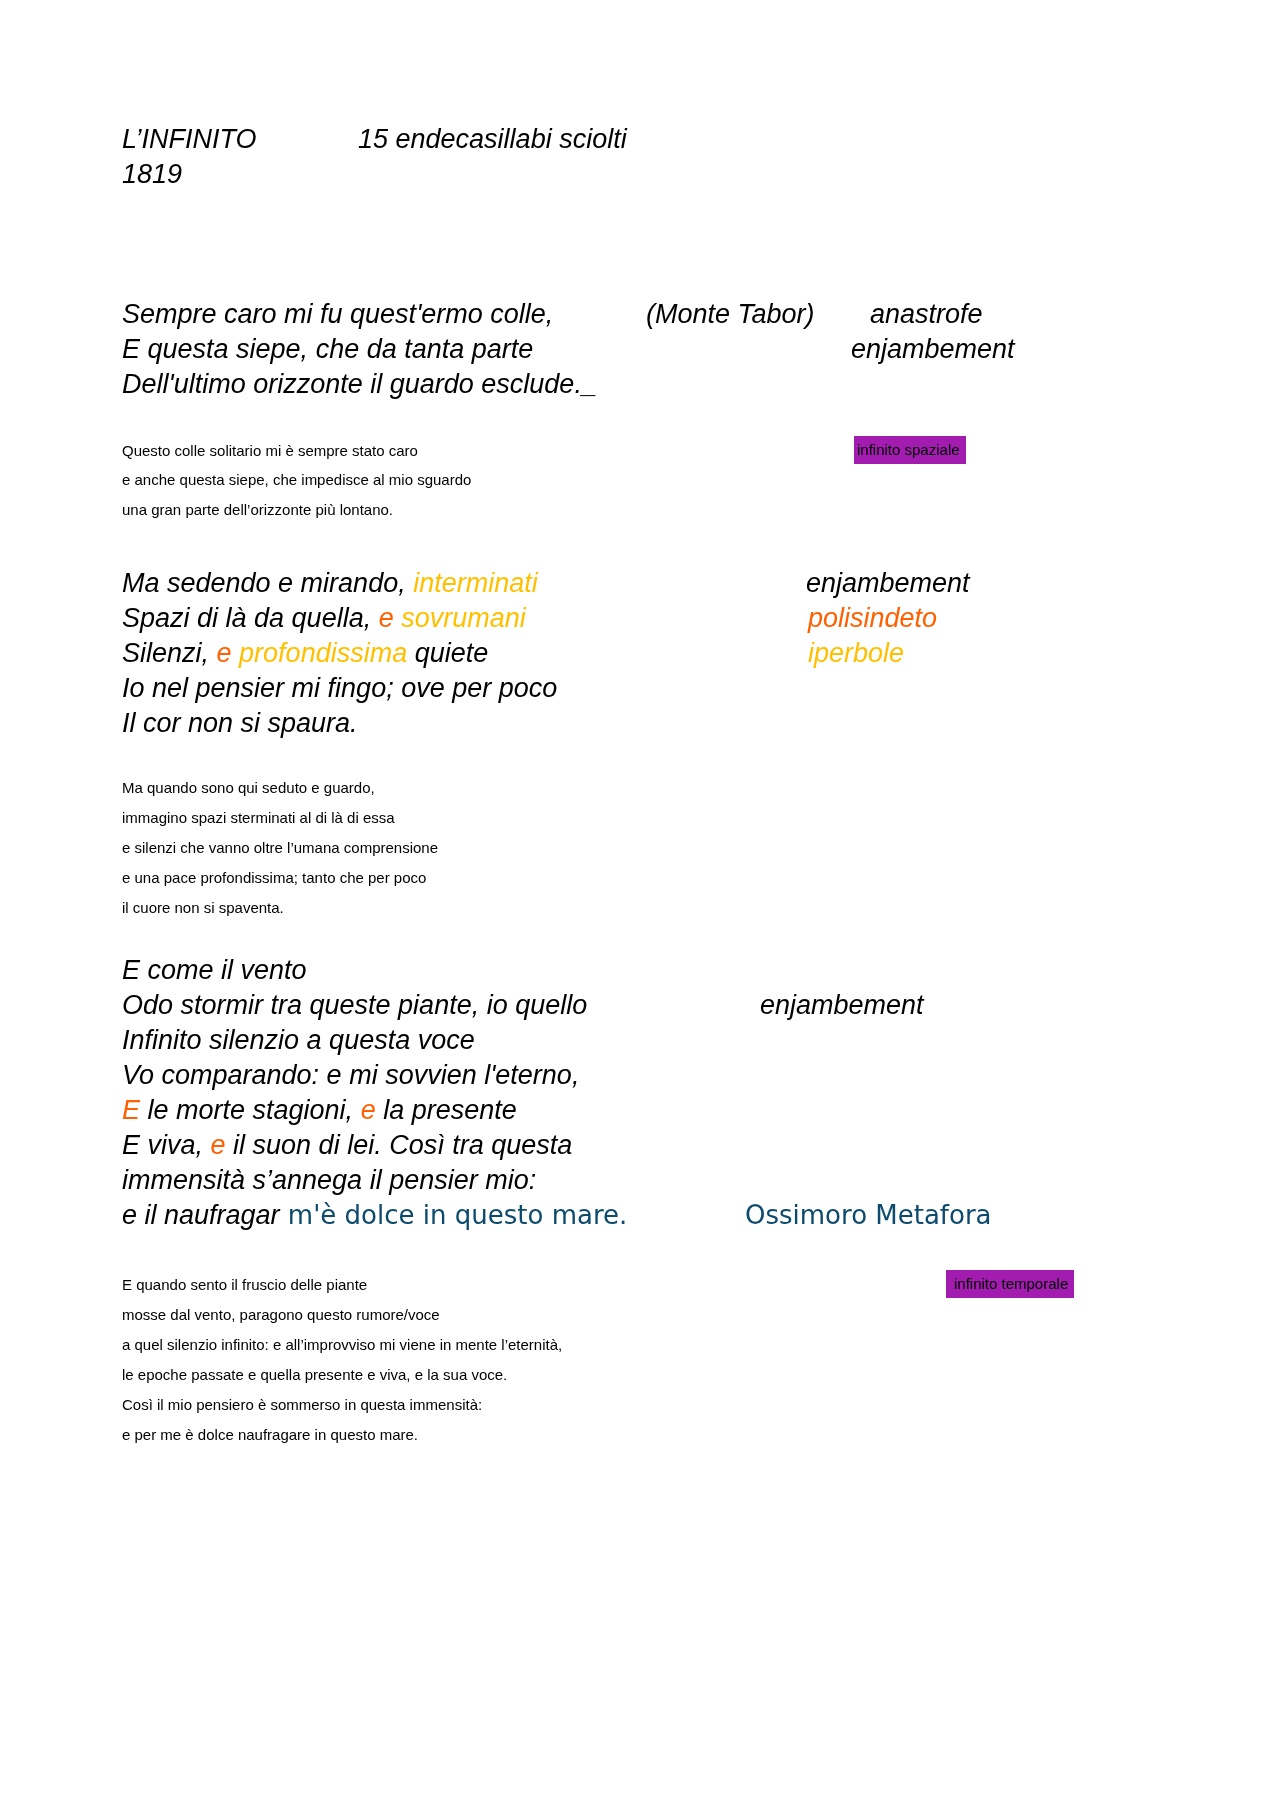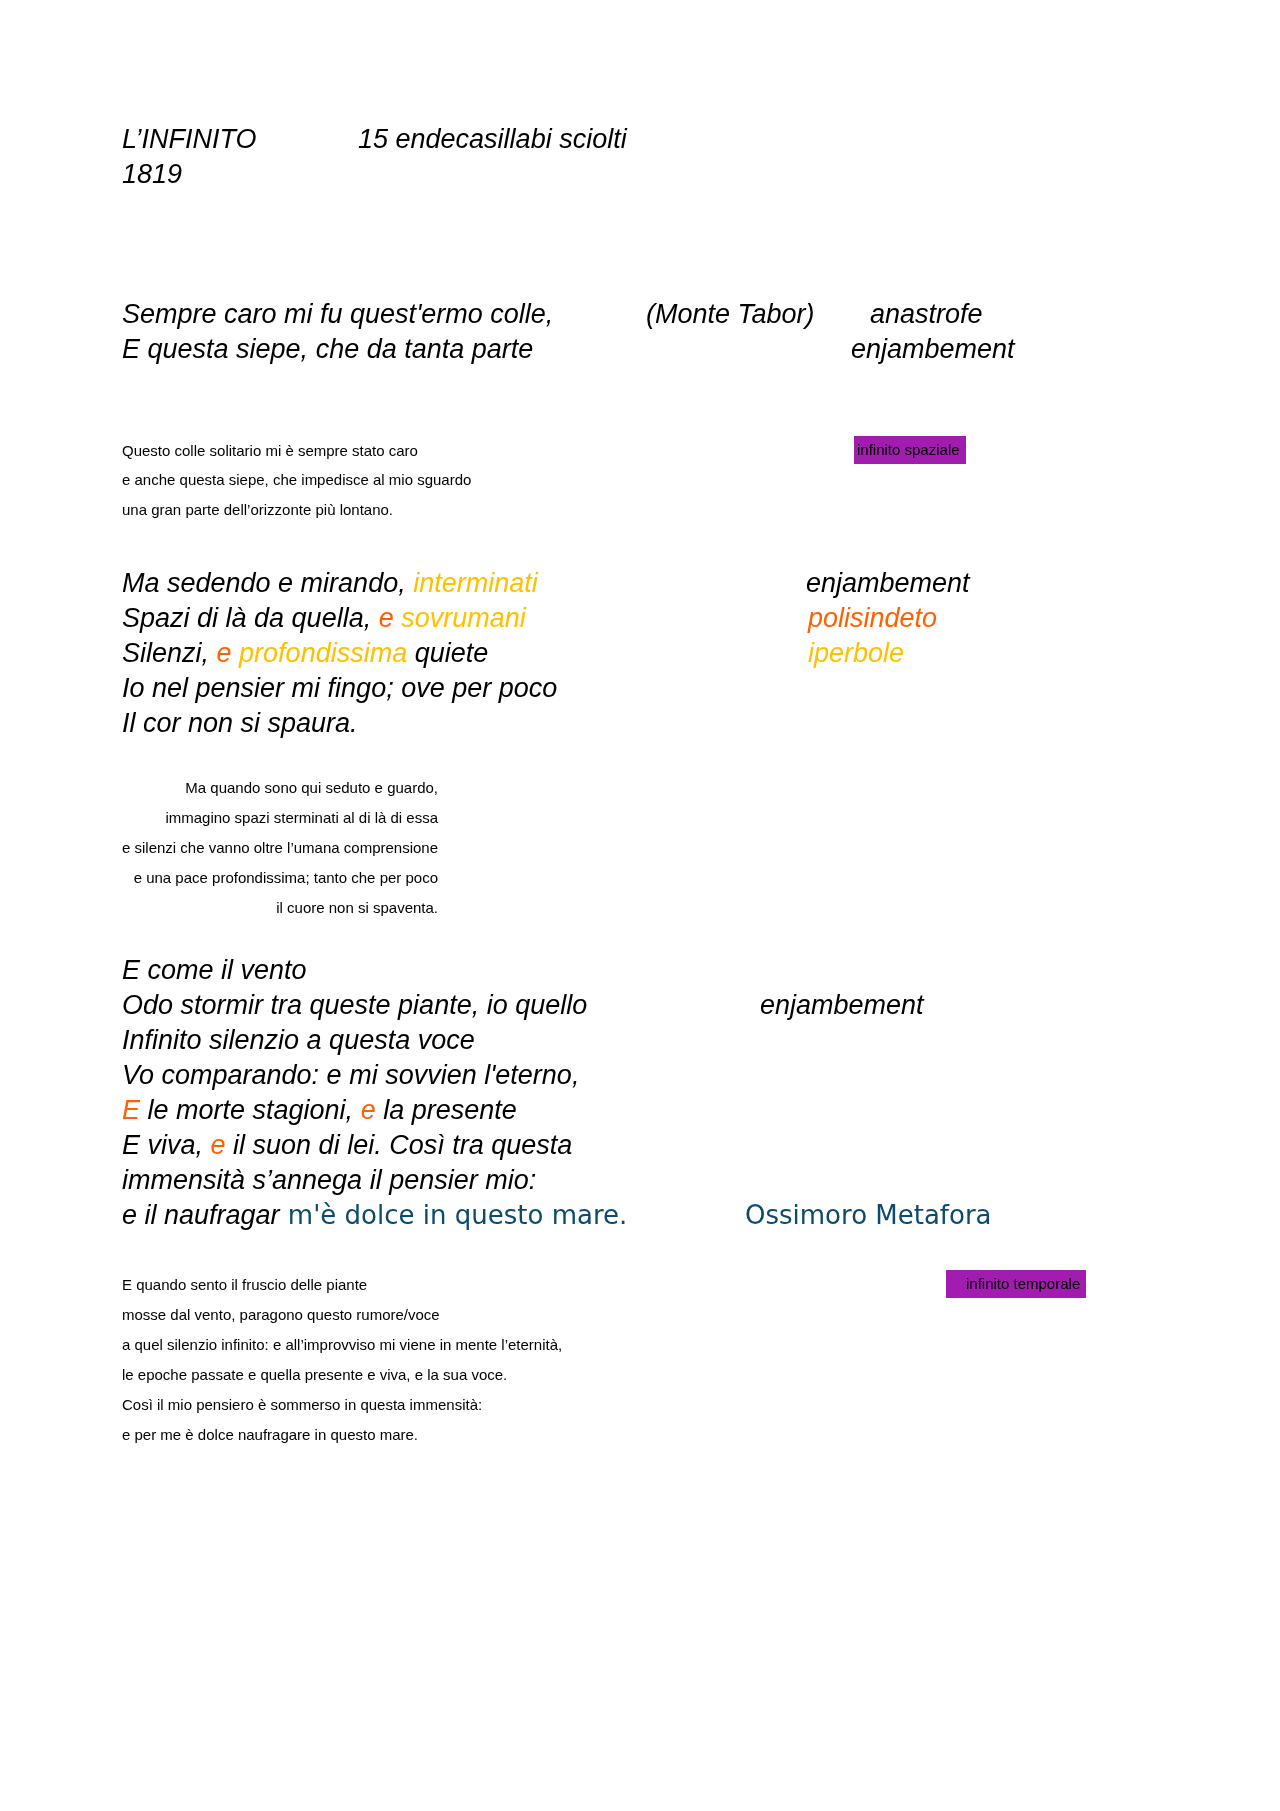--- a/index.html
+++ b/index.html
@@ -19,20 +19,21 @@
 
 <div class="page">
 
   <div class="abs it" style="left:122px; top:122px;">L’INFINITO</div>
   <div class="abs it" style="left:358px; top:122px;">15 endecasillabi sciolti</div>
   <div class="abs it" style="left:122px; top:157px;">1819</div>
 
   <div class="abs it" style="left:122px; top:297px;">
     <span class="line">Sempre caro mi fu quest'ermo colle,</span>
     <span class="line">E questa siepe, che da tanta parte</span>
+    <span class="line">Dell'ultimo orizzonte il guardo esclude._</span>
   </div>
   <div class="abs it" style="left:646px; top:297px;">(Monte Tabor)</div>
   <div class="abs it" style="left:870px; top:297px;">anastrofe</div>
   <div class="abs it" style="left:851px; top:332px;">enjambement</div>
 
   <div class="abs rm" style="left:122px; top:436px;">
     <span class="line">Questo colle solitario mi è sempre stato caro</span>
     <span class="line" style="line-height:28px;">e anche questa siepe, che impedisce al mio sguardo</span>
     <span class="line" style="line-height:32px;">una gran parte dell’orizzonte più lontano.</span>
   </div>
@@ -42,21 +43,21 @@
     <span class="line"><span>Ma sedendo e mirando, </span><span class="yellow">interminati</span></span>
     <span class="line"><span>Spazi di là da quella, </span><span class="orange">e</span><span> </span><span class="yellow">sovrumani</span></span>
     <span class="line"><span>Silenzi, </span><span class="orange">e</span><span> </span><span class="yellow">profondissima</span><span> quiete</span></span>
     <span class="line">Io nel pensier mi fingo; ove per poco</span>
     <span class="line">Il cor non si spaura.</span>
   </div>
   <div class="abs it" style="left:806px; top:566px;">enjambement</div>
   <div class="abs it orange" style="left:808px; top:601px;">polisindeto</div>
   <div class="abs it yellow" style="left:808px; top:636px;">iperbole</div>
 
-  <div class="abs rm" style="left:122px; top:773px;text-align:right;">
+  <div class="abs rm" style="left:122px; top:773px;">
     <span class="line">Ma quando sono qui seduto e guardo,</span>
     <span class="line">immagino spazi sterminati al di là di essa</span>
     <span class="line">e silenzi che vanno oltre l’umana comprensione</span>
     <span class="line">e una pace profondissima; tanto che per poco</span>
     <span class="line">il cuore non si spaventa.</span>
   </div>
 
   <div class="abs it" style="left:122px; top:953px;">
     <span class="line">E come il vento</span>
     <span class="line">Odo stormir tra queste piante, io quello</span>
@@ -71,15 +72,15 @@
   <div class="abs dj" style="left:745px; top:1198px; line-height:35px;">Ossimoro Metafora</div>
 
   <div class="abs rm" style="left:122px; top:1270px;">
     <span class="line">E quando sento il fruscio delle piante</span>
     <span class="line">mosse dal vento, paragono questo rumore/voce</span>
     <span class="line">a quel silenzio infinito: e all’improvviso mi viene in mente l’eternità,</span>
     <span class="line">le epoche passate e quella presente e viva, e la sua voce.</span>
     <span class="line">Così il mio pensiero è sommerso in questa immensità:</span>
     <span class="line">e per me è dolce naufragare in questo mare.</span>
   </div>
-  <div class="abs rm hl" style="left:946px; top:1270px; line-height:28px; padding-left:20px;">infinito temporale</div>
+  <div class="abs rm hl" style="left:946px; top:1270px; line-height:28px; padding-left:8px;">infinito temporale</div>
 
 </div>
 
 </body></html>

